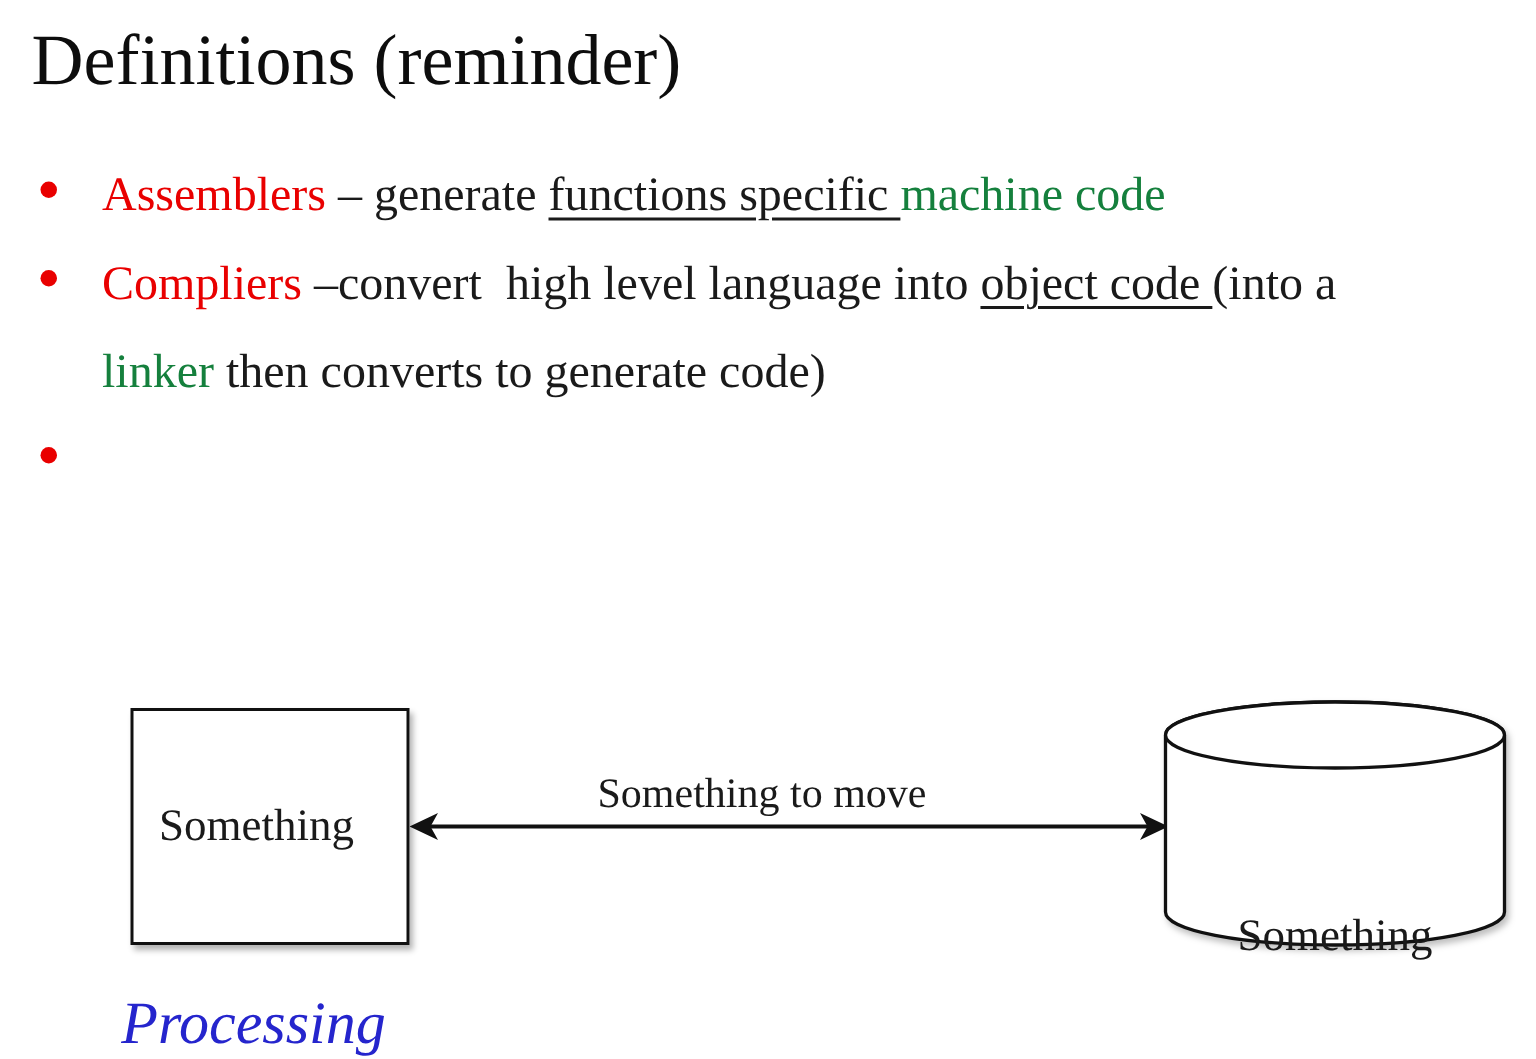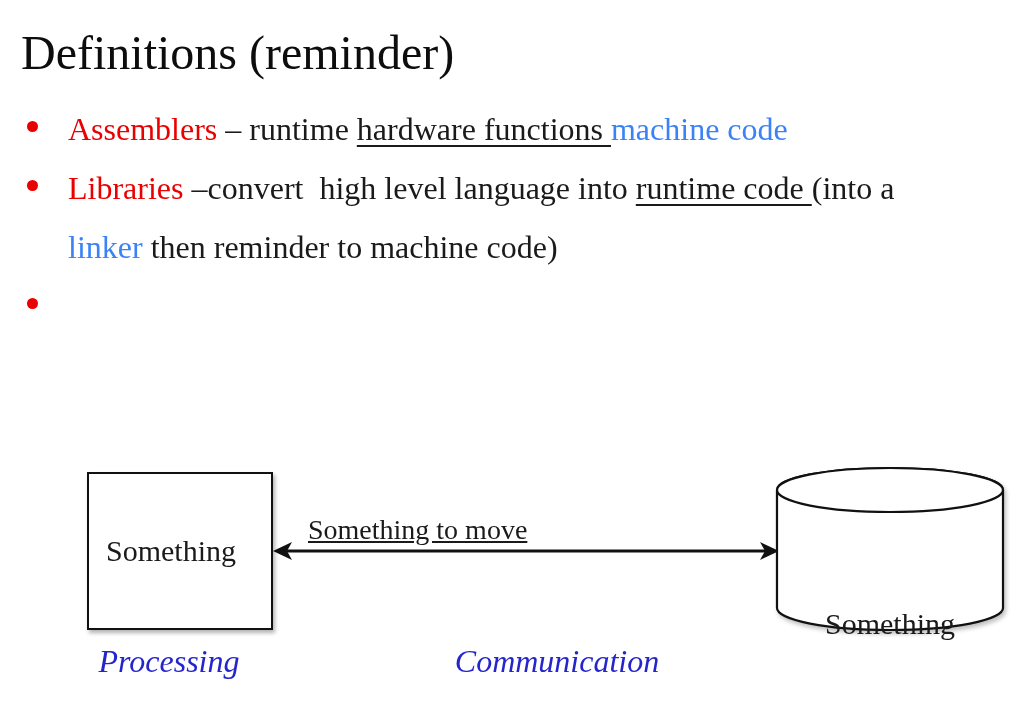--- a/index.html
+++ b/index.html
@@ -15,21 +15,21 @@
     position: relative;
     width: 1024px;
     height: 706px;
     background: #ffffff;
   }
 
   
   .title {
     position: absolute;
     left: 21px;
-    top: 25px;
+    top: 13px;
     font-size: 48px;
     line-height: 56px;
     color: #0d0d0d;
     white-space: pre;
   }
 
   
   .bullets {
     position: absolute;
     left: 26px;
@@ -54,21 +54,21 @@
     margin-left: 1px;
   }
   .btext {
     font-size: 32px;
     line-height: 59px;
     color: #1a1a1a;
     white-space: pre;
   }
   .btext .line { white-space: pre; }
   .term { color: #e90000; }
-  .blue { color: #3b82f6; }
+  .blue { color: #15803d; }
   .ul {
     text-decoration: underline;
     text-decoration-thickness: 2px;
     text-underline-offset: 5px;
   }
 
   
   .diagram-svg {
     position: absolute;
     left: 0;
@@ -95,43 +95,42 @@
     font-size: 30px;
     line-height: 42px;
     color: #1a1a1a;
     white-space: pre;
   }
   .arrow-label {
     position: absolute;
     left: 308px;
     top: 513px;
     width: 400px;
-    text-align: left;
+    text-align: center;
     font-size: 28px;
     line-height: 34px;
     color: #1a1a1a;
     white-space: pre;
-    text-decoration: underline;
   }
   .cylinder-label {
     position: absolute;
     left: 777px;
     top: 531px;
     width: 226px;
     text-align: center;
     font-size: 30px;
     line-height: 37px;
     color: #1a1a1a;
     white-space: pre;
   }
   .caption {
     position: absolute;
-    top: 642px;
+    top: 663px;
     transform: translateX(-50%);
-    font-size: 32px;
+    font-size: 40px;
     line-height: 38px;
     font-style: italic;
     color: #2525cd;
     white-space: pre;
   }
   .caption-processing   { left: 169px; }
   .caption-communication{ left: 557px; }
   .caption-storage      { left: 886px; }
 </style>
 </head>
@@ -140,28 +139,28 @@
 <div class="slide">
 
   <div class="title">Definitions (reminder)</div>
 
   <div class="bullets">
 
     <div class="bullet">
       <span class="dot-col">
           <span class="dot"></span>
         </span>
-      <span class="btext"><span class="term">Assemblers</span><span> – runtime </span><span class="ul">hardware functions </span><span class="blue">machine code</span></span>
+      <span class="btext"><span class="term">Assemblers</span><span> – generate </span><span class="ul">functions specific </span><span class="blue">machine code</span></span>
     </div>
 
     <div class="bullet">
       <span class="dot-col">
           <span class="dot"></span>
         </span>
-      <span class="btext"><span class="line"><span class="term">Libraries</span><span> –convert  high level language into </span><span class="ul">runtime code </span><span>(into a</span></span><br><span class="line"><span class="blue">linker</span><span> then reminder to machine code)</span></span></span>
+      <span class="btext"><span class="line"><span class="term">Compliers</span><span> –convert  high level language into </span><span class="ul">object code </span><span>(into a</span></span><br><span class="line"><span class="blue">linker</span><span> then converts to generate code)</span></span></span>
     </div>
 
 
     <div class="bullet">
       <span class="dot-col">
           <span class="dot"></span>
         </span>
     </div>
 
   </div>
@@ -183,15 +182,14 @@
   </div>
 
   <div class="arrow-label">Something to move</div>
 
   <div class="cylinder-label">
     <div>Something</div>
     
   </div>
 
   <div class="caption caption-processing">Processing</div>
-  <div class="caption caption-communication">Communication</div>
 
 </div>
 
 </body></html>

